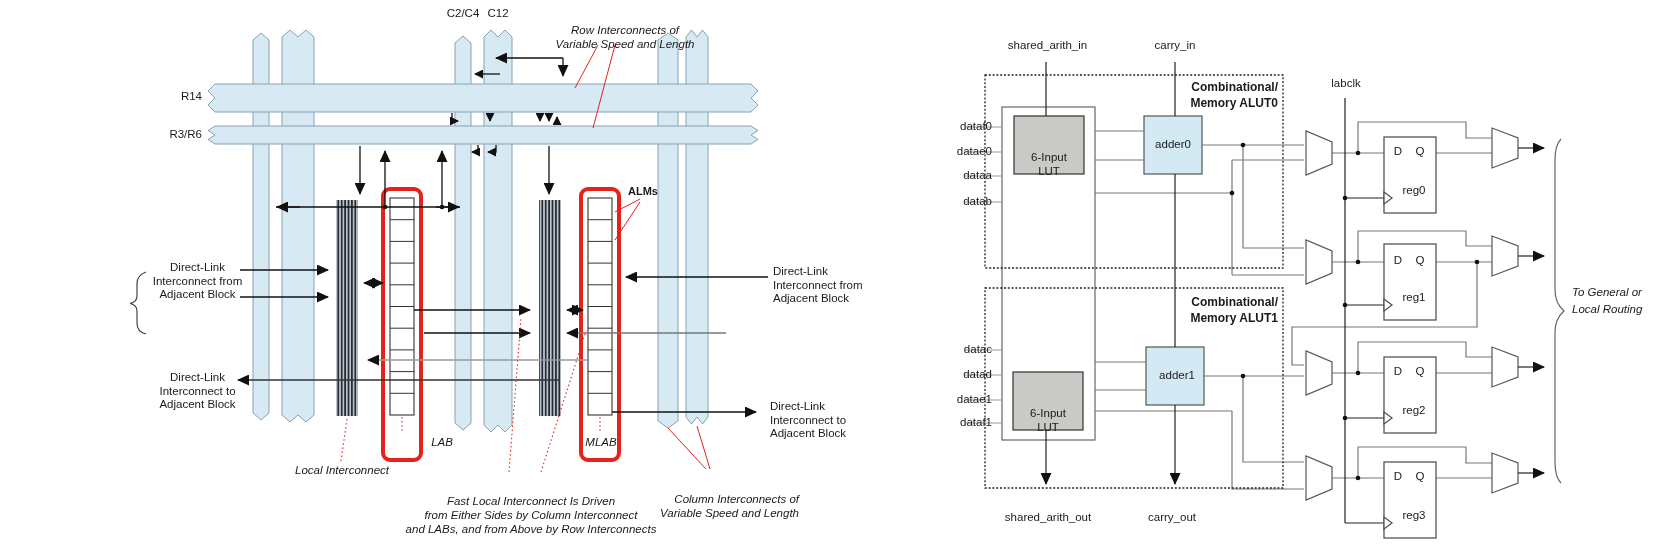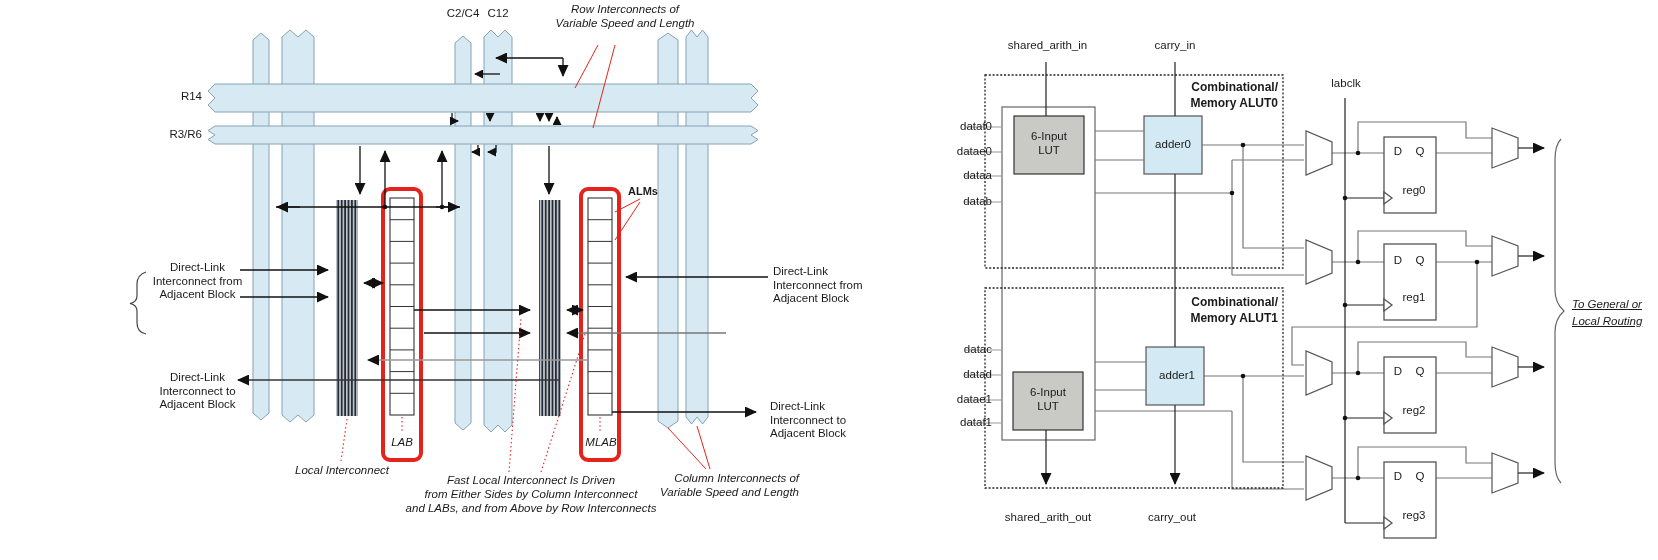--- a/index.html
+++ b/index.html
@@ -7,21 +7,21 @@
           font-family:"Liberation Sans",sans-serif;color:#1a1a1a;}
   .canvas svg{position:absolute;left:0;top:0;z-index:1;}
   .lbl{position:absolute;z-index:2;font-size:11.5px;line-height:13.5px;white-space:nowrap;}
   .blk{position:absolute;z-index:2;font-size:11.5px;line-height:13.5px;}
   .blk div{white-space:nowrap;}
   .it{font-style:italic;}
   .b{font-weight:bold;}
   .ctr{text-align:center;}
   .rt{text-align:right;}
   .sm{font-size:11px;line-height:13px;font-weight:bold;}
-  .lh14{line-height:14px;}
+  .lh14{line-height:14px;margin-top:21px;}
   .lh16{line-height:16px;}
 </style>
 </head>
 <body>
 
 <div class="canvas">
 
 <svg width="1658" height="560" viewBox="0 0 1658 560">
   <defs>
     <marker id="ah" markerUnits="userSpaceOnUse" markerWidth="9" markerHeight="9" refX="8" refY="4.5" orient="auto">
@@ -227,21 +227,21 @@
   <div>Adjacent Block</div>
 </div>
 
 <div class="blk ctr" style="left:150px;top:371px;width:95px;">
   <div>Direct-Link</div>
   <div>Interconnect to</div>
   <div>Adjacent Block</div>
 </div>
 
 <div class="lbl it ctr" style="left:288px;top:464px;width:108px;">Local Interconnect</div>
-<div class="lbl it ctr" style="left:381px;top:436px;width:42px;">LAB</div>
+<div class="lbl it ctr" style="left:381px;top:436px;width:42px;padding-left:40px;">LAB</div>
 <div class="lbl it ctr" style="left:578px;top:436px;width:46px;">MLAB</div>
 
 <div class="blk ctr it lh14" style="left:400px;top:473px;width:262px;">
   <div>Fast Local Interconnect Is Driven</div>
   <div>from Either Sides by Column Interconnect</div>
   <div>and LABs, and from Above by Row Interconnects</div>
 </div>
 
 <div class="blk ctr it lh14" style="left:627px;top:471px;width:172px;text-align:right;">
   <div>Column Interconnects of</div>
@@ -300,21 +300,21 @@
 <div class="lbl ctr" style="left:1390px;top:254px;width:16px;">D</div>
 <div class="lbl ctr" style="left:1412px;top:254px;width:16px;">Q</div>
 <div class="lbl ctr" style="left:1392px;top:291px;width:44px;">reg1</div>
 <div class="lbl ctr" style="left:1390px;top:365px;width:16px;">D</div>
 <div class="lbl ctr" style="left:1412px;top:365px;width:16px;">Q</div>
 <div class="lbl ctr" style="left:1392px;top:404px;width:44px;">reg2</div>
 <div class="lbl ctr" style="left:1390px;top:470px;width:16px;">D</div>
 <div class="lbl ctr" style="left:1412px;top:470px;width:16px;">Q</div>
 <div class="lbl ctr" style="left:1392px;top:509px;width:44px;">reg3</div>
 
-<div class="blk it" style="left:1572px;top:296px;width:85px;line-height:17px;text-decoration:underline;">
+<div class="blk it" style="left:1572px;top:284px;width:85px;line-height:17px;">
   <div>To General or</div>
   <div>Local Routing</div>
 </div>
 
 <div class="lbl ctr" style="left:973px;top:511px;width:150px;">shared_arith_out</div>
 <div class="lbl ctr" style="left:1112px;top:511px;width:120px;">carry_out</div>
 
 </div>
 
 </body></html>

